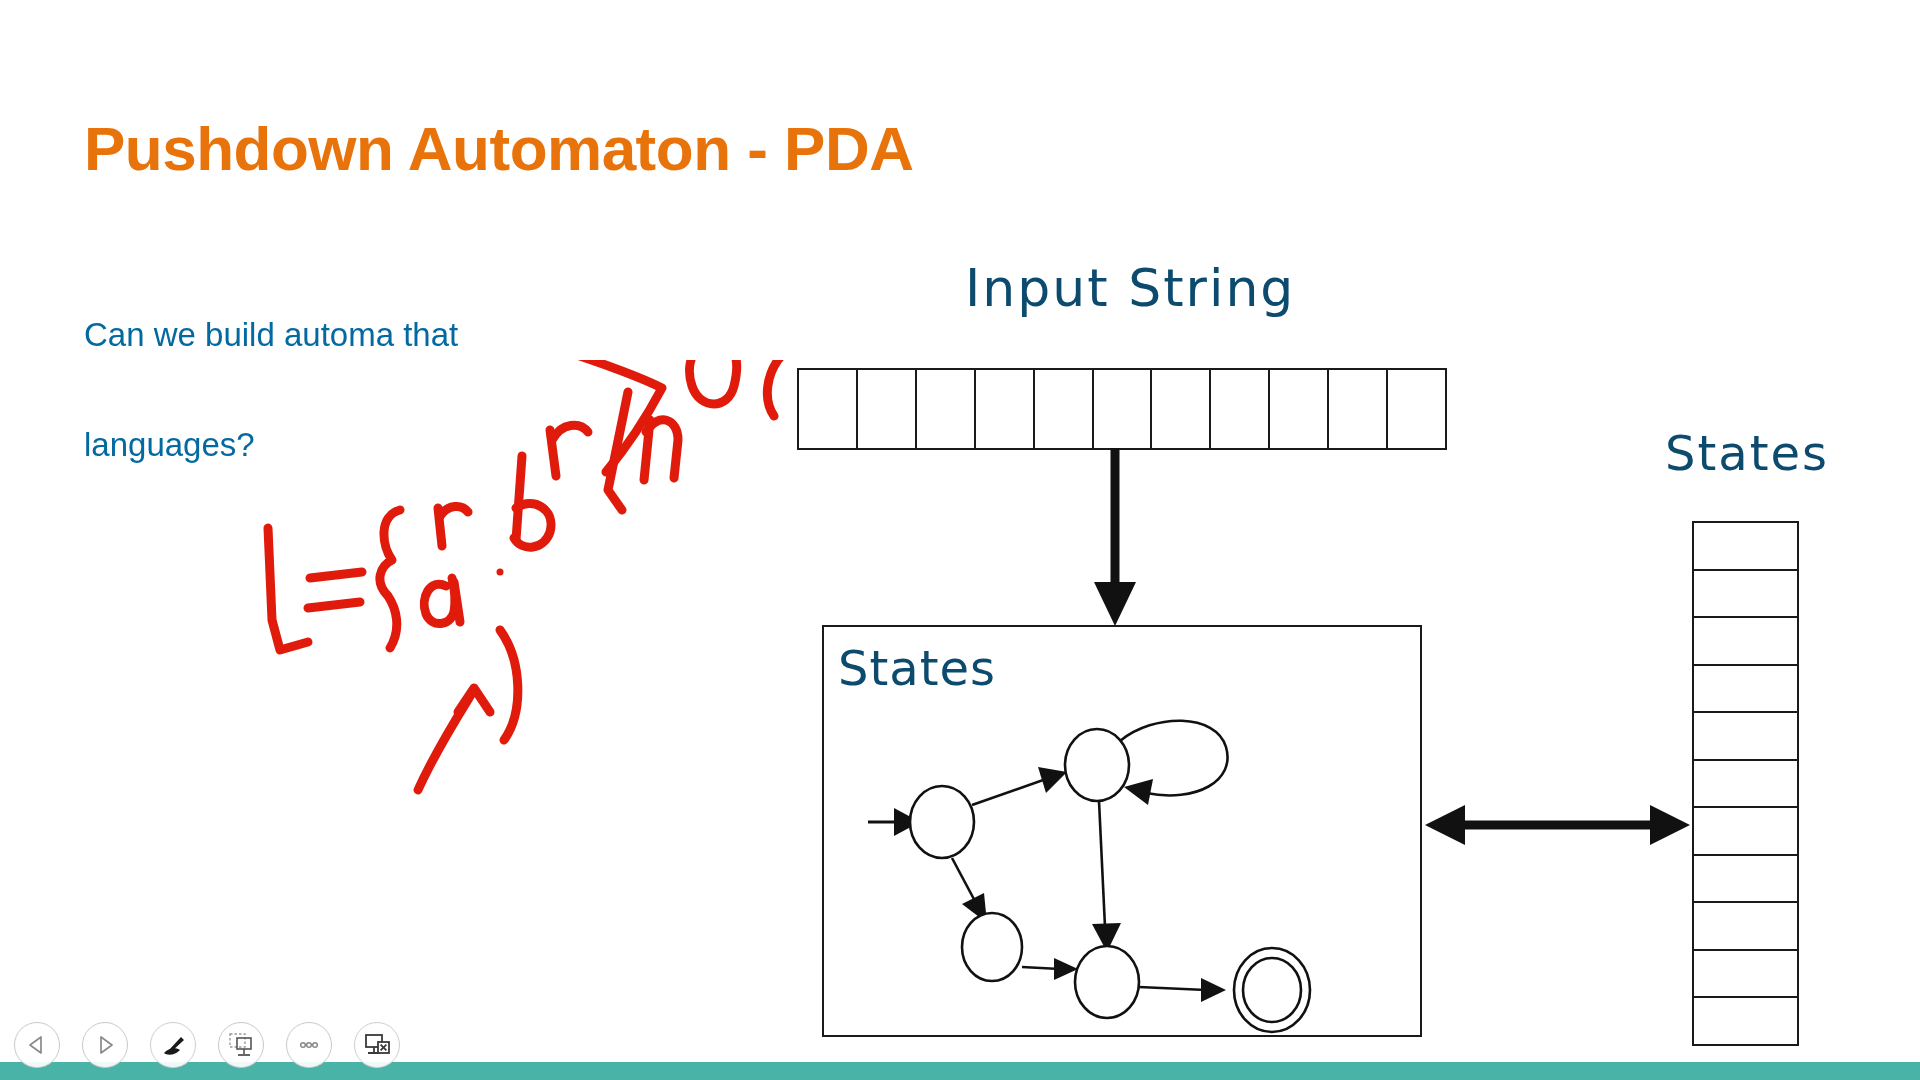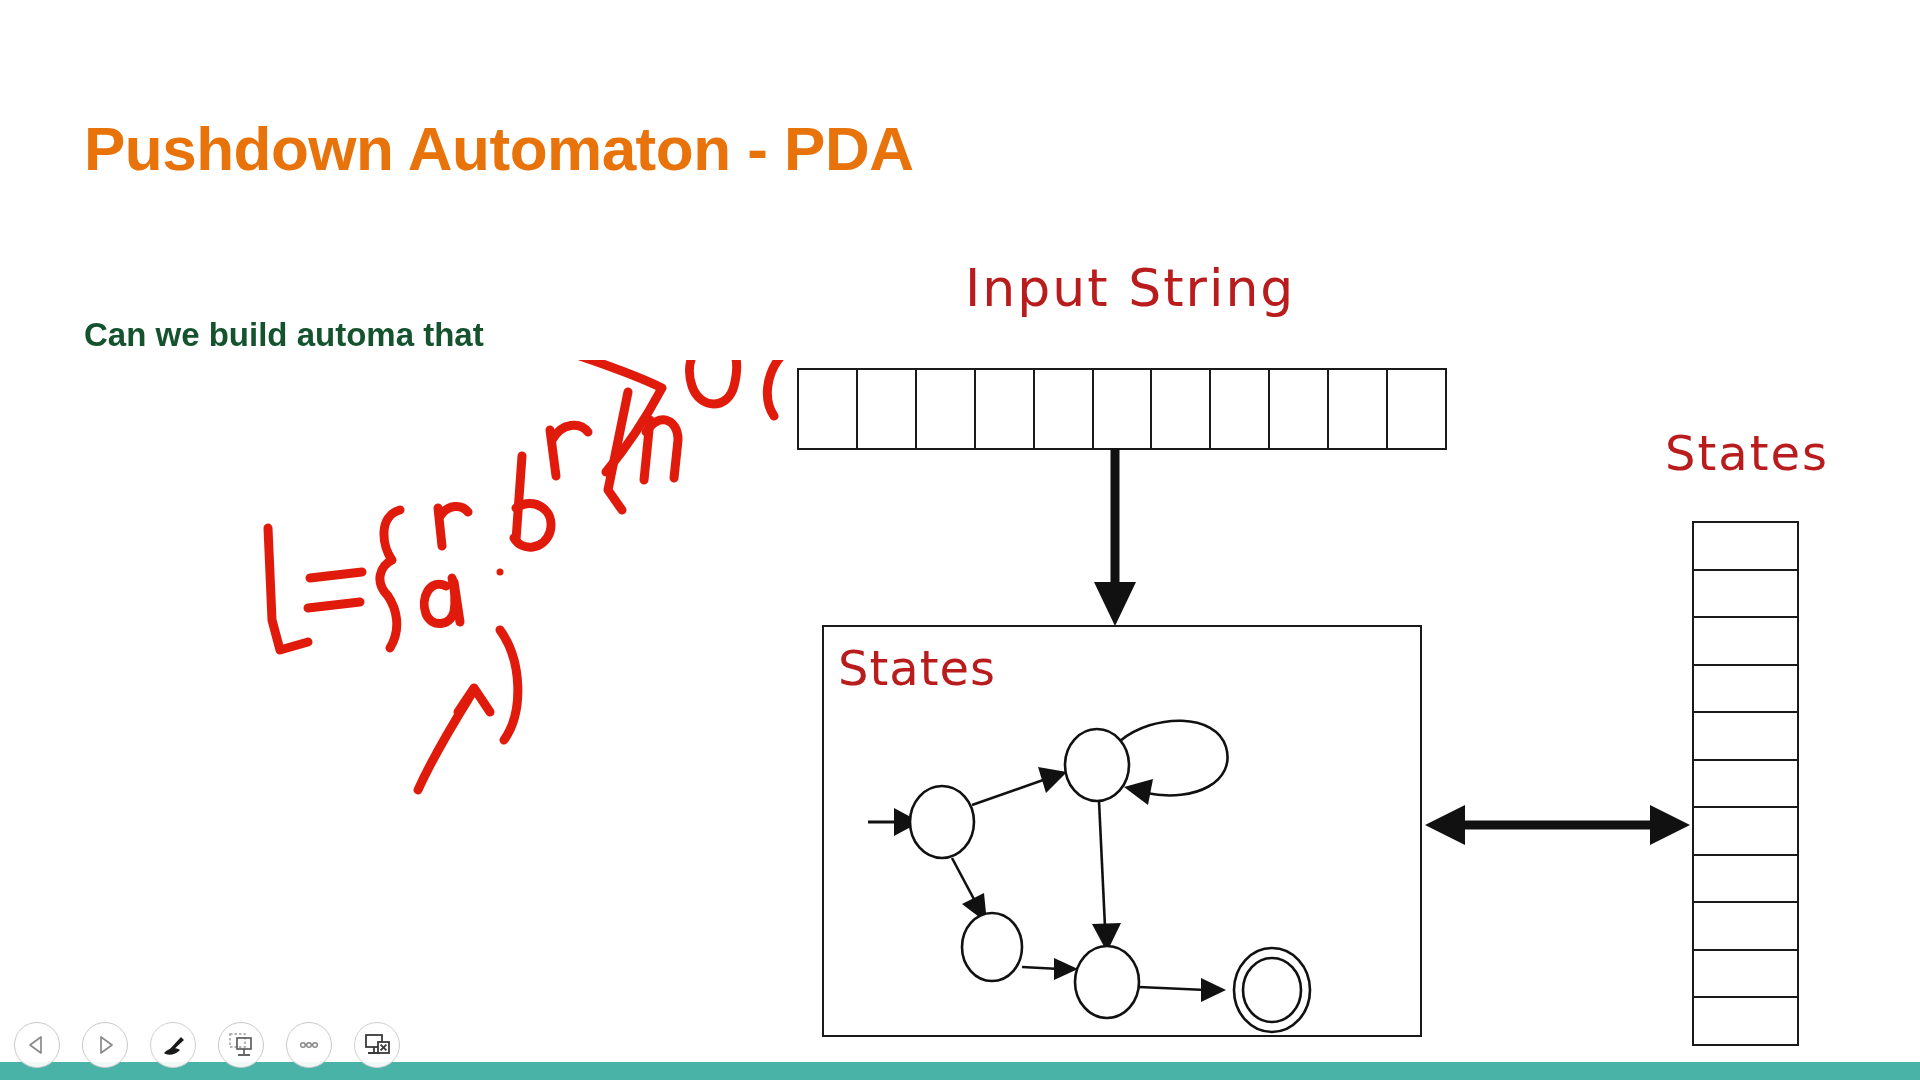--- a/index.html
+++ b/index.html
@@ -39,41 +39,41 @@
 
   
   #body-text {
     position: absolute;
     left: 84px;
     top: 280px;
     width: 700px;
   }
   .body-line {
     font-size: 33px;
-    font-weight: bold;
-    color: #14532d;
+    font-weight: normal;
+    color: #0369a1;
     line-height: 110px;
     white-space: nowrap;
     font-family: "Liberation Sans", sans-serif;
   }
 
   
   #ink-annotation {
     position: absolute;
     left: 250px;
     top: 360px;
     width: 540px;
     height: 460px;
     pointer-events: none;
   }
 
   
   .blue-label {
     position: absolute;
-    color: #b91c1c;
+    color: #0c4a6e;
     font-family: "DejaVu Sans", sans-serif;
     font-weight: normal;
     white-space: nowrap;
     text-align: center;
   }
   #input-string-label {
     left: 965px;
     top: 258px;
     font-size: 52px;
     letter-spacing: 2px;
@@ -203,20 +203,21 @@
 </style>
 </head>
 <body>
 
 <div id="slide">
 
   <div id="slide-title">Pushdown Automaton - PDA</div>
 
   <div id="body-text">
     <div class="body-line">Can we build automa that</div>
+    <div class="body-line">languages?</div>
   </div>
 
   <svg id="ink-annotation" viewBox="0 0 540 460">
     <g fill="none" stroke="#E01B0C" stroke-width="9" stroke-linecap="round" stroke-linejoin="round">
 
       <path d="M18 168 L22 260 L30 290 L58 282"></path>
 
       <path d="M60 218 L112 212"></path>
       <path d="M58 248 L110 242"></path>
 

